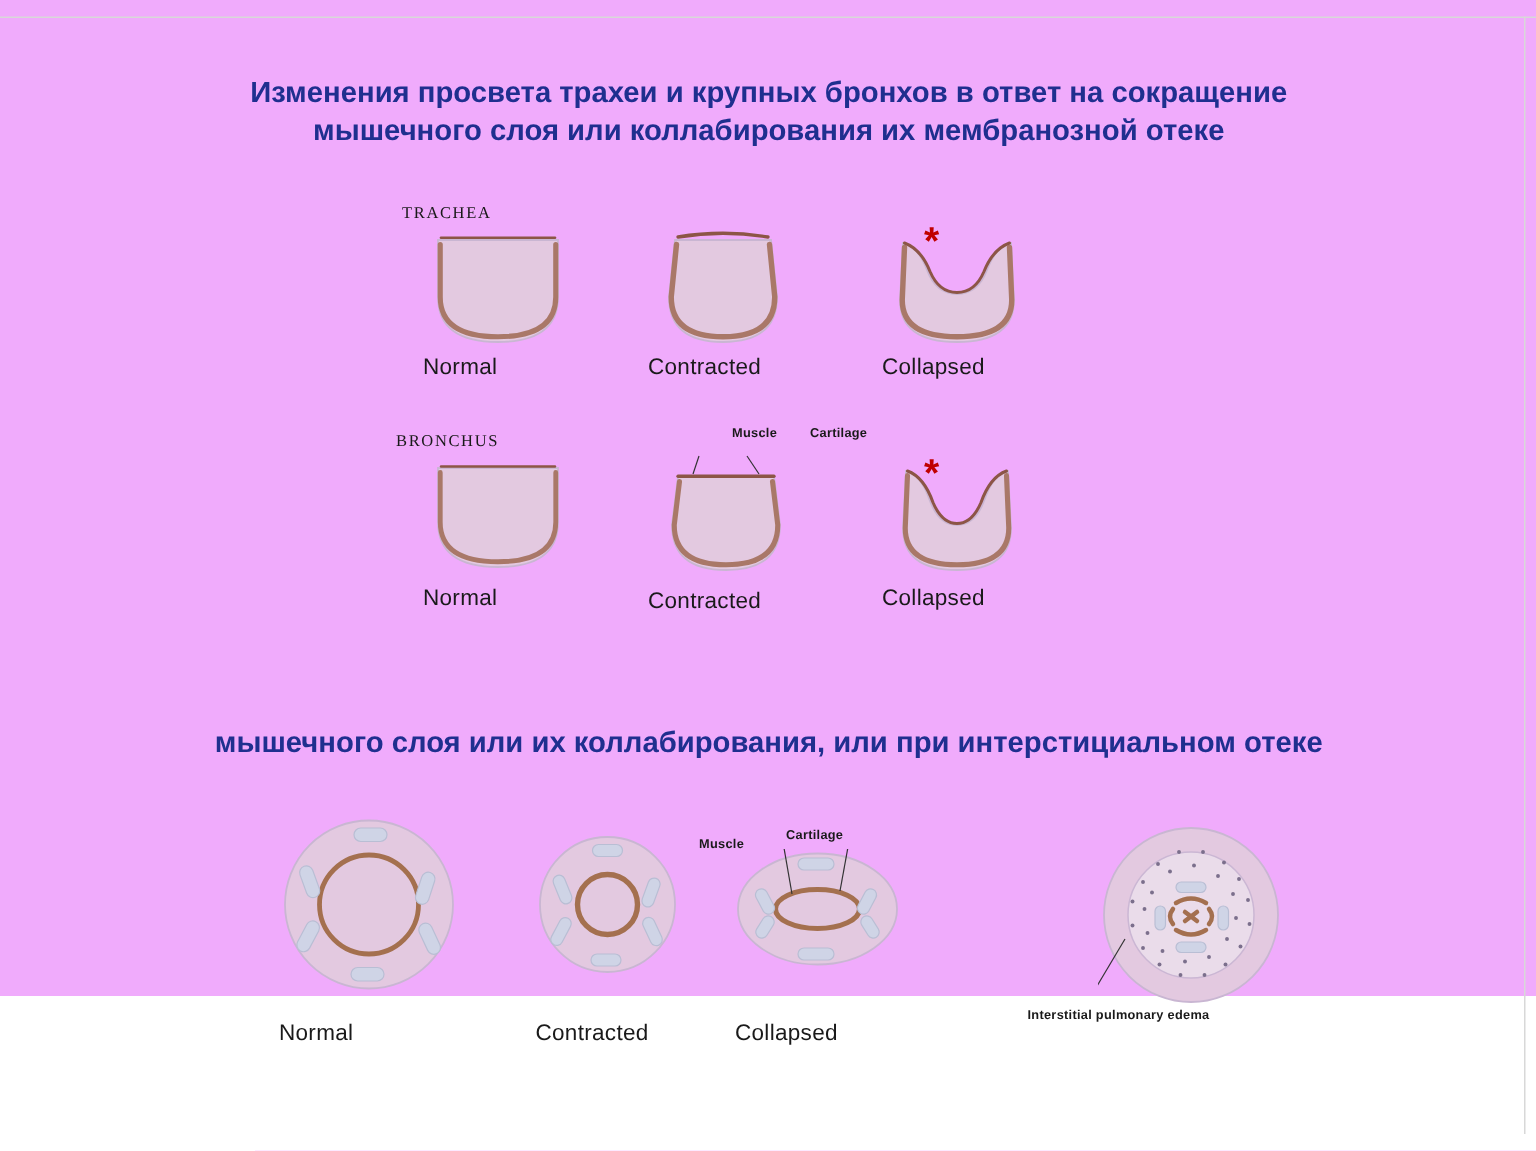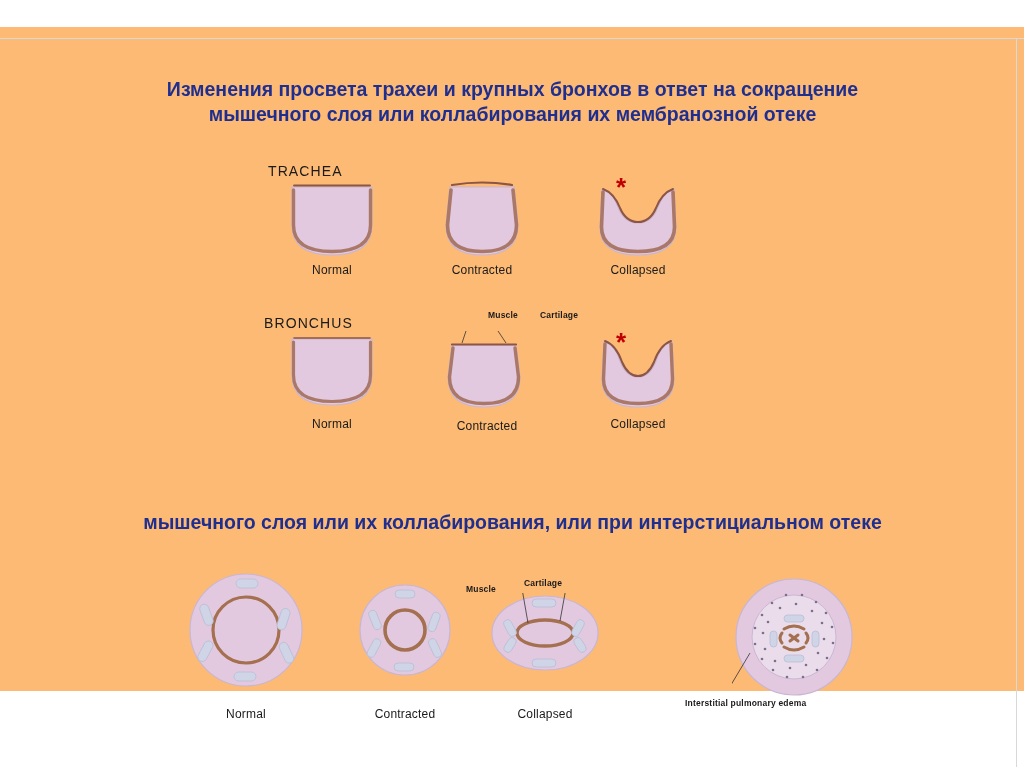--- a/index.html
+++ b/index.html
@@ -12,22 +12,21 @@
     height: 767px;
     font-family: "Liberation Sans", sans-serif;
     position: relative;
     overflow: hidden;
   }
   .slide {
     position: absolute;
     left: 0; top: 0;
     width: 1024px;
     height: 664px;
-    background: #fdba74;
-    margin-top: 27px;
+    background: #f0abfc;
   }
   
   .edge-top {
     position: absolute;
     left: 0; top: 11px;
     width: 1024px; height: 1px;
     background: #d8d8d8;
   }
   .edge-right {
     position: absolute;
@@ -54,38 +53,39 @@
     top: 458px;
     width: 915px;
     font-size: 19.5px;
   }
   .ul-red {
     text-decoration-color: #c00000;
   }
 
   .caption {
     position: absolute;
-    font-size: 12px;
+    font-size: 15px;
     color: #1a1a1a;
-    text-align: center;
+    text-align: left;
     letter-spacing: 0.2px;
   }
   .label-small {
     position: absolute;
     font-size: 8.5px;
     color: #1a1a1a;
     letter-spacing: 0.2px;
     font-weight: bold;
   }
   .row-label {
     position: absolute;
-    font-size: 14px;
+    font-size: 11px;
     letter-spacing: 1.1px;
     color: #1a1a1a;
     font-weight: normal;
+    font-family: Liberation Serif, serif;
   }
   .asterisk {
     position: absolute;
     color: #c00000;
     font-size: 26px;
     font-weight: bold;
     line-height: 1;
   }
   .legend {
     position: absolute;

